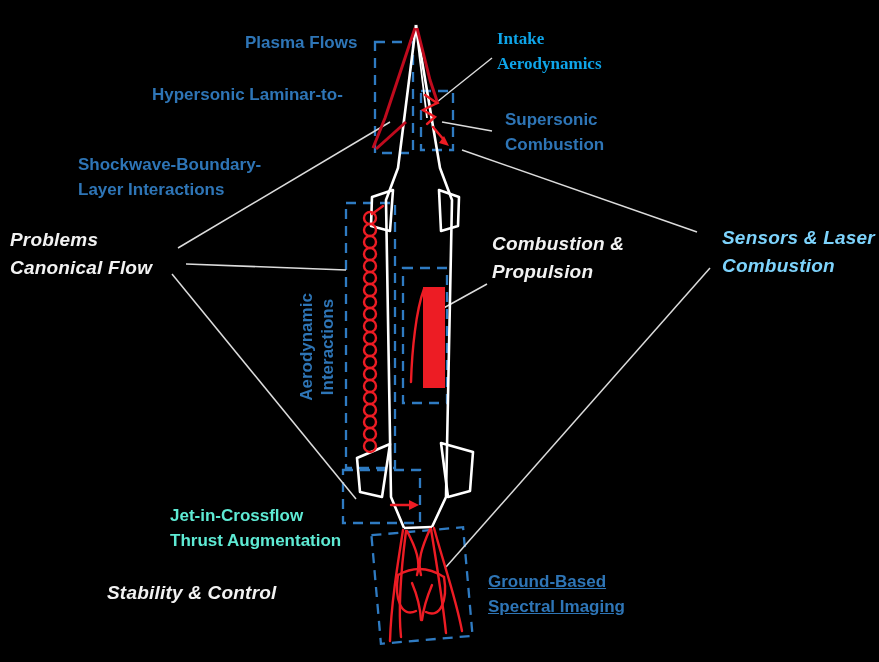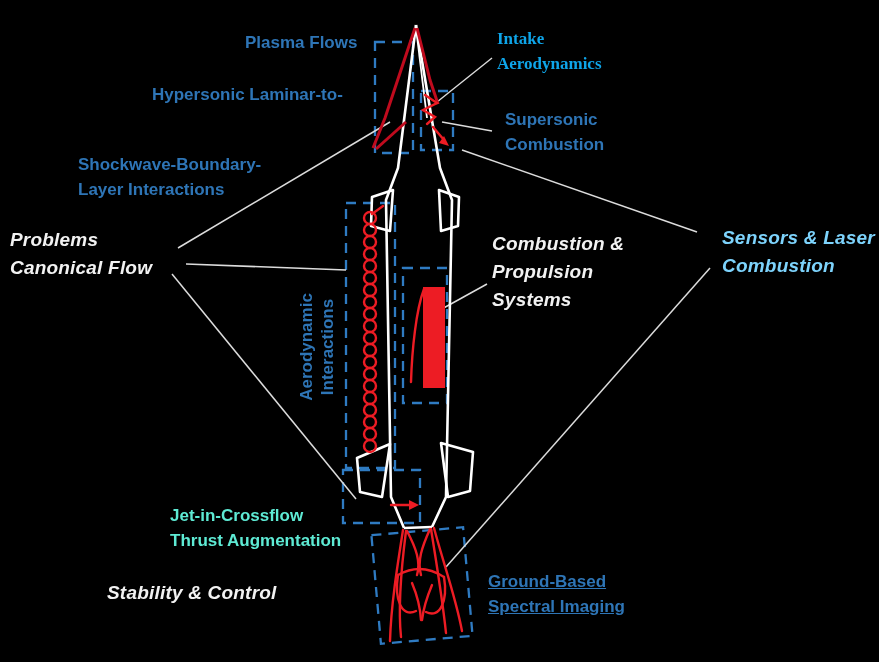--- a/index.html
+++ b/index.html
@@ -154,21 +154,20 @@
   </div>
 
   <div class="lbl white" style="left: 710px; top: 224px; color: #7dd3fc; margin-left: 12px;">
     <div>Sensors &amp; Laser</div>
     <div>Combustion</div>
   </div>
 
   <div class="lbl white" style="left: 492px; top: 230px; color: rgb(242, 242, 242);">
     <div>Combustion &amp;</div>
     <div>Propulsion</div>
-    <div>Systems</div>
   </div>
 
   <div class="lbl rot" style="left: 317px; top: 347px; color: rgb(46, 117, 182);">
     <div>Aerodynamic</div>
     <div>Interactions</div>
   </div>
 
   <div class="lbl" style="left: 170px; top: 503px; color: #5eead4;">
     <div>Jet-in-Crossflow</div>
     <div>Thrust Augmentation</div>

